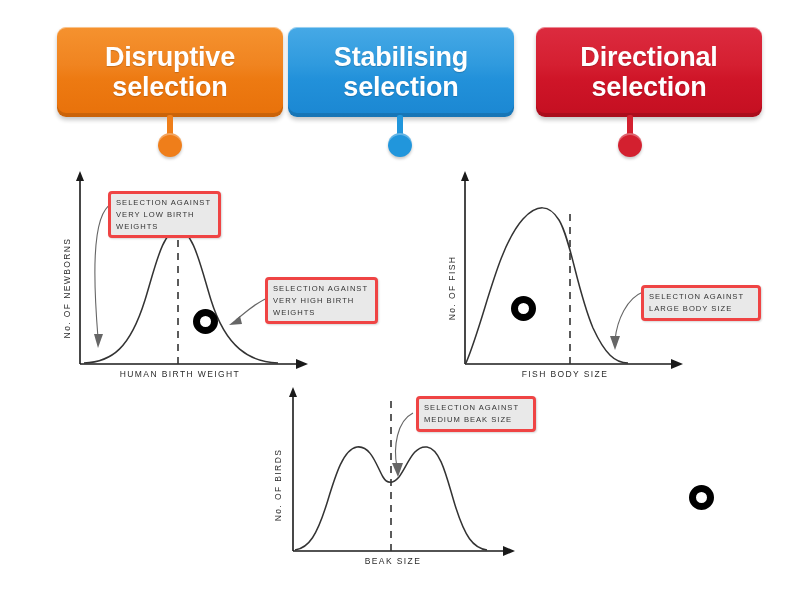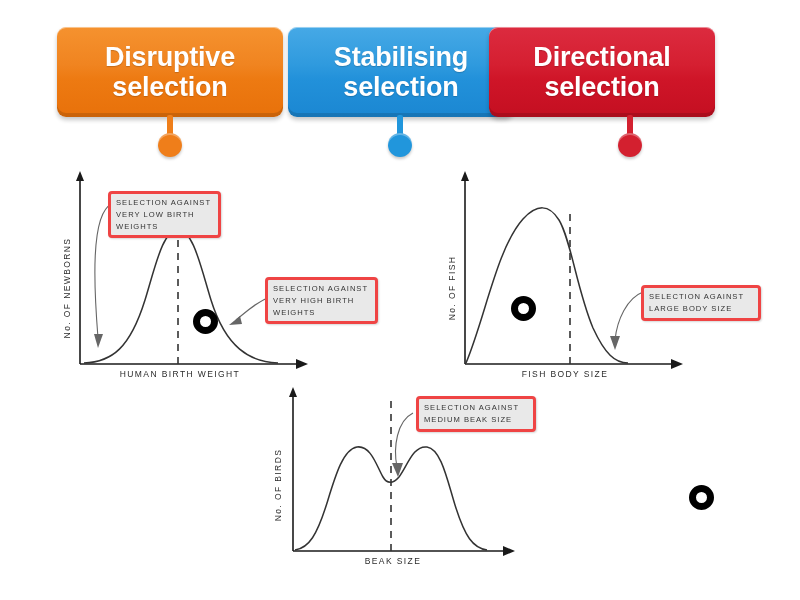--- a/index.html
+++ b/index.html
@@ -38,21 +38,21 @@
                0 3px 4px rgba(0,0,0,.22);
   }
   .cat.blue{
     left:288px;top:27px;
     background:linear-gradient(to bottom,#46a9e6 0%,#2f9ade 42%,#2291da 58%,#1b87d2 100%);
     box-shadow:inset 0 1px 0 rgba(255,255,255,.45),
                inset 0 -4px 0 rgba(0,0,0,.13),
                0 3px 4px rgba(0,0,0,.22);
   }
   .cat.red{
-    left:489px;top:27px;
+    left:536px;top:27px;
     background:linear-gradient(to bottom,#dc2b3f 0%,#d51f31 42%,#cf1528 58%,#c40f21 100%);
     box-shadow:inset 0 1px 0 rgba(255,255,255,.45),
                inset 0 -4px 0 rgba(0,0,0,.13),
                0 3px 4px rgba(0,0,0,.22);
   }
 
   
   .conn{position:absolute;width:40px;height:50px;}
   .conn .stem{position:absolute;left:17px;top:0;width:6px;height:26px;border-radius:2px;}
   .conn .dot{position:absolute;left:8px;top:18px;width:24px;height:24px;border-radius:50%;

